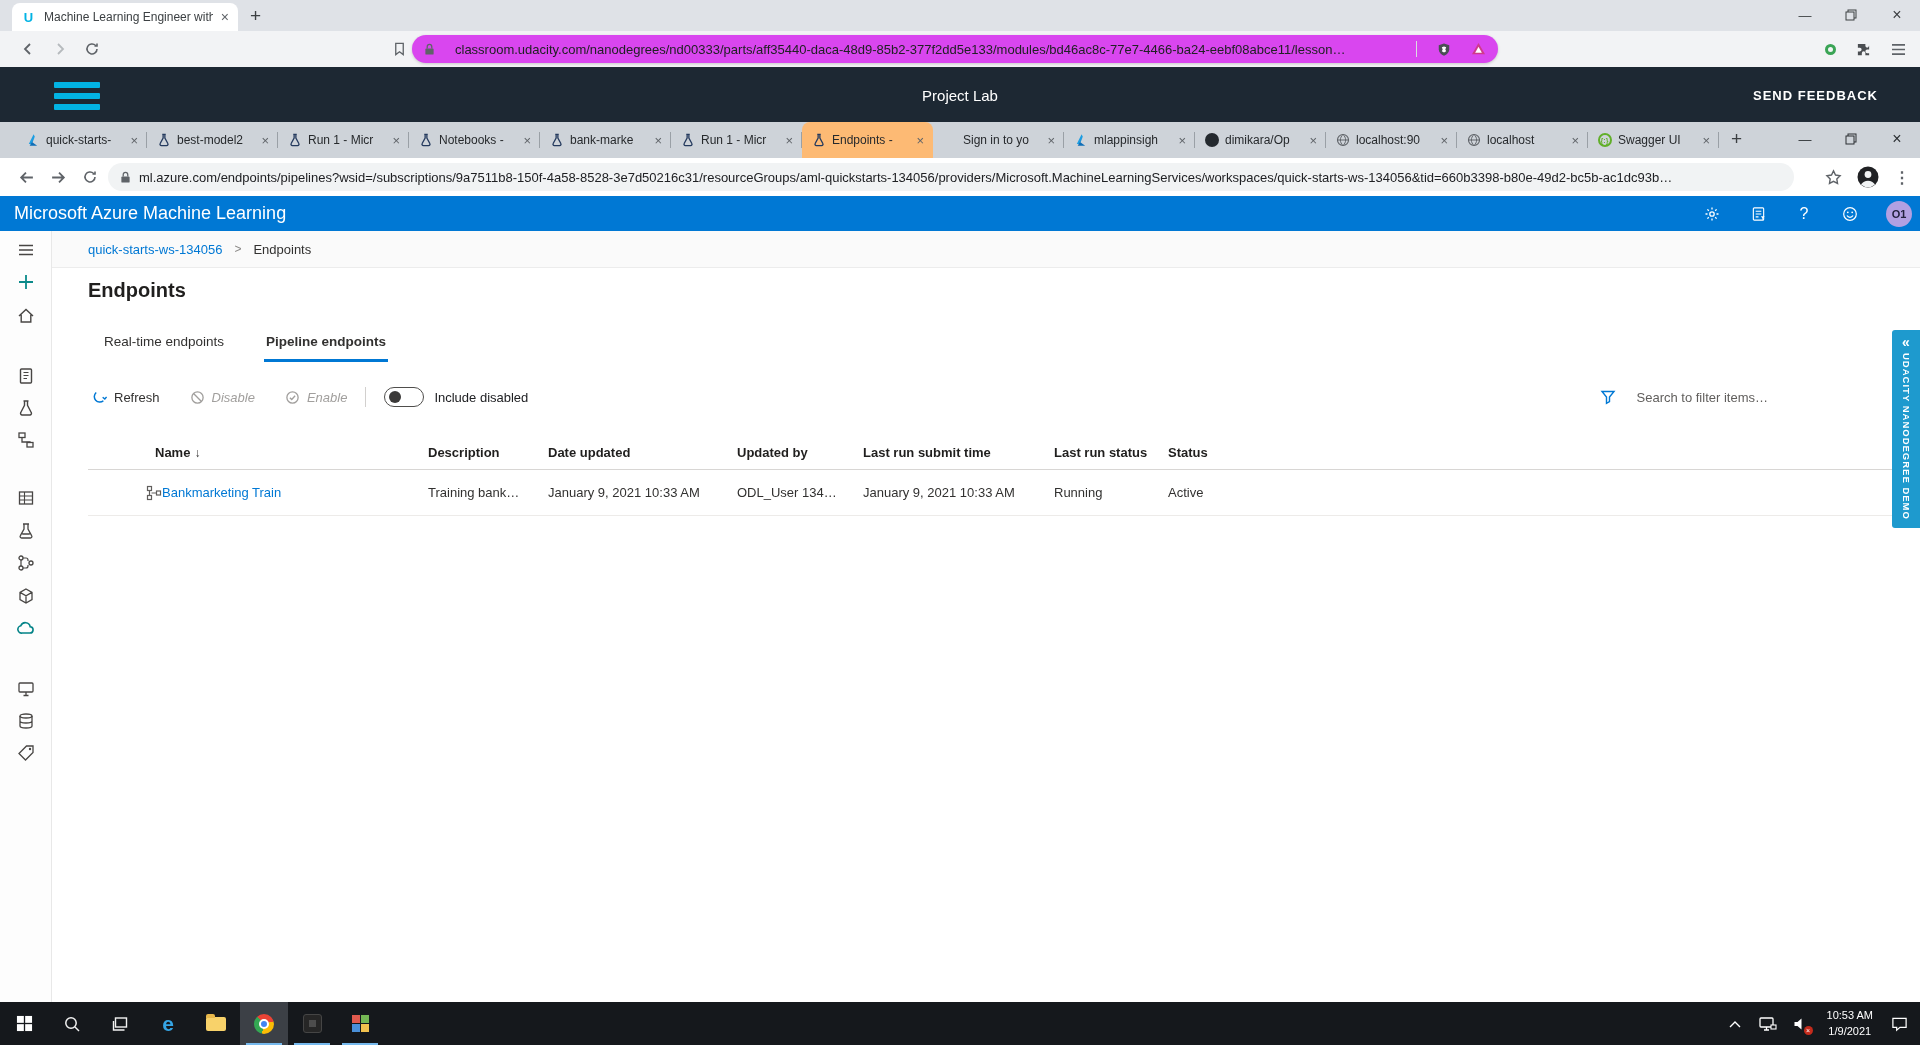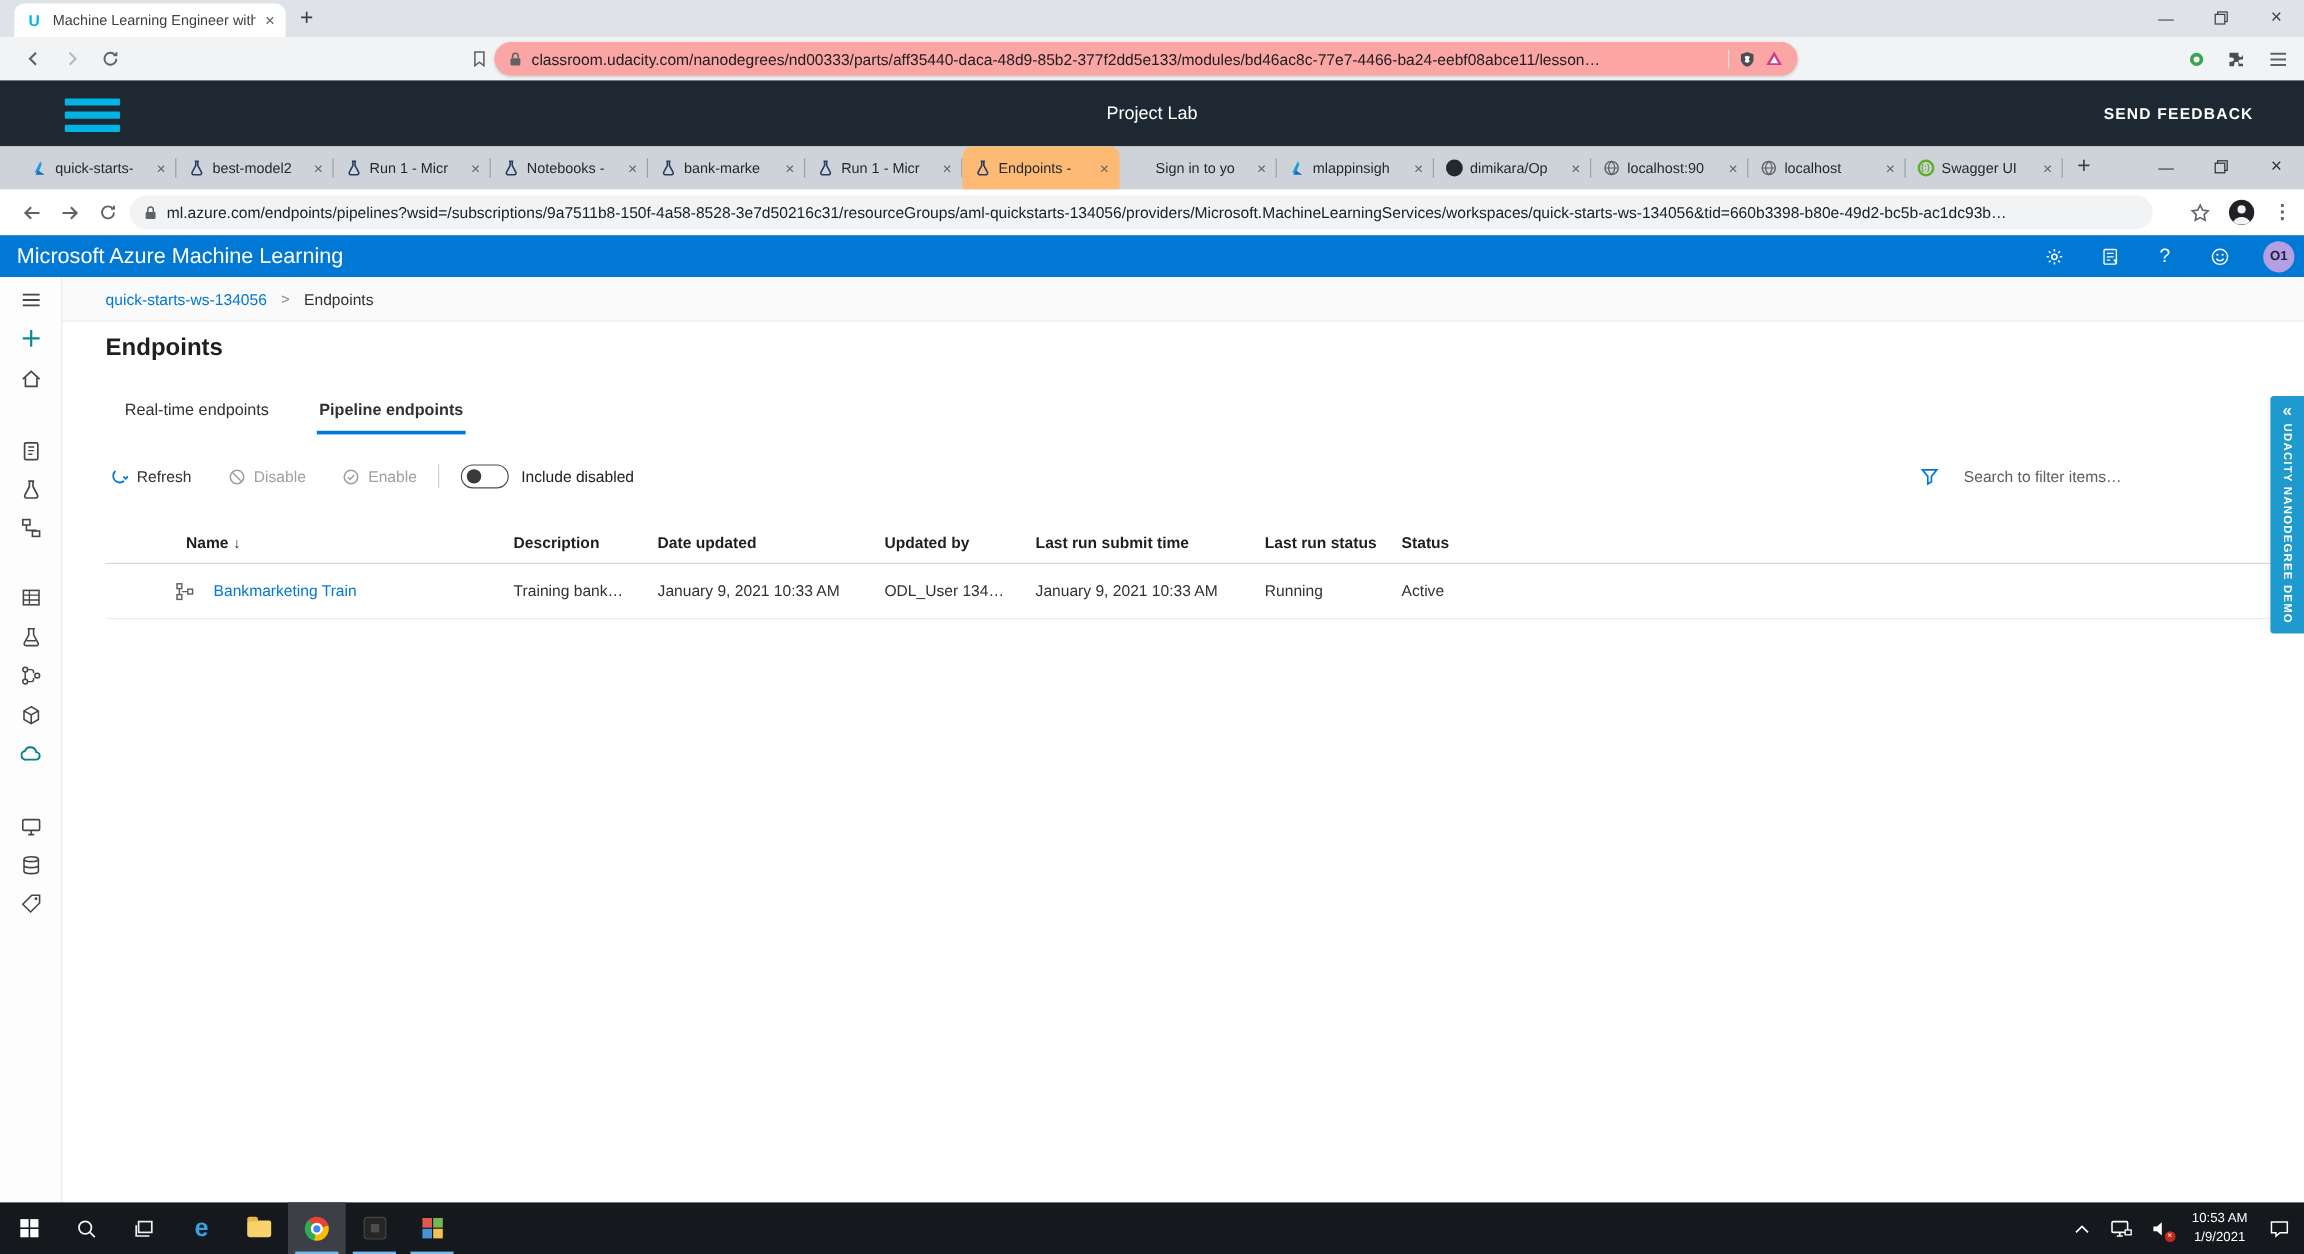--- a/index.html
+++ b/index.html
@@ -10,21 +10,21 @@
   
   .outer-tabbar { position:absolute; top:0; left:0; right:0; height:31px; background:#dfe2e7; display:flex; align-items:flex-end; }
   .outer-tab { margin-left:12px; width:226px; height:28px; background:#fff; border-radius:8px 8px 0 0; display:flex; align-items:center; padding:0 9px; gap:8px; }
   .outer-tab-title { flex:1; font-size:12px; color:#3c4043; white-space:nowrap; overflow:hidden; }
   .tab-close { font-size:14px; color:#5f6368; line-height:1; cursor:default; }
   .newtab { font-size:19px; color:#3c4043; margin:0 0 4px 12px; }
   .outer-winctrl { position:absolute; right:0; top:0; height:30px; display:flex; align-items:center; gap:0; }
   .wbtn { width:46px; height:30px; display:flex; align-items:center; justify-content:center; color:#3d4043; font-size:13px; }
   .outer-urlrow { position:absolute; top:31px; left:0; right:0; height:36px; background:#f2f3f5; display:flex; align-items:center; }
   .navi { display:flex; align-items:center; gap:16px; padding-left:20px; }
-  .url-pill-outer { position:absolute; left:412px; top:4px; width:1086px; height:28px; background:#fca5a5; border-radius:14px; box-shadow:0 1px 3px rgba(0,0,0,.18); display:flex; align-items:center; padding:0 12px; gap:8px; }
+  .url-pill-outer { position:absolute; left:412px; top:4px; width:1086px; height:28px; background:#d946ef; border-radius:14px; box-shadow:0 1px 3px rgba(0,0,0,.18); display:flex; align-items:center; padding:0 12px; gap:20px; }
   .url-text { flex:1; font-size:13px; color:#202124; white-space:nowrap; overflow:hidden; }
   .pill-div { width:1px; height:16px; background:#dadce0; }
   .outer-right-icons { position:absolute; right:14px; top:0; height:36px; display:flex; align-items:center; gap:20px; }
   .green-o { width:11px; height:11px; border:3.5px solid #3aa455; border-radius:50%; }
 
   
   .lab-header { position:absolute; top:67px; left:0; right:0; height:55px; background:#1d2833; }
   .lab-burger { position:absolute; left:54px; top:15px; width:46px; display:flex; flex-direction:column; gap:5px; cursor:pointer; }
   .lab-burger span { height:6px; background:#02b3e4; border-radius:1px; }
   .lab-title { position:absolute; left:50%; top:50%; transform:translate(-50%,-50%); color:#fff; font-size:15px;text-align:right; }
@@ -66,33 +66,33 @@
   .crumb-band { position:absolute; top:0; left:0; right:0; height:37px; background:#fafafa; border-bottom:1px solid #ececec; display:flex; align-items:center; padding-left:36px; font-size:13px; }
   .crumb-link { color:#0078d4; cursor:pointer; }
   .crumb-sep { color:#8a8886; margin:0 12px; font-size:12px; }
   .crumb-cur { color:#323130; }
   .page-title { position:absolute; top:48px; left:36px; font-size:20px; font-weight:700; color:#201f1e; }
   .ep-tabs { position:absolute; top:95px; left:50px; display:flex; gap:38px; }
   .ep-tab { font-size:13.5px; color:#323130; padding:8px 2px 10px; cursor:pointer; }
   .ep-tab.active { font-weight:700; border-bottom:3px solid #0078d4; }
   .toolbar { position:absolute; top:151px; left:40px; height:30px; display:flex; align-items:center; font-size:13px; }
   .tbtn { display:flex; align-items:center; gap:7px; cursor:pointer; color:#323130; }
-  .tbtn.disabled { color:#a19f9d; cursor:default; }
+  .tbtn.disabled { color:#a19f9d; cursor:default;font-style:italic; }
   .tb-gap { width:30px; }
   .tb-div { width:1px; height:20px; background:#d2d0ce; margin:0 18px; }
   .toggle { width:40px; height:20px; border:1px solid #4f4e4c; border-radius:10px; position:relative; margin-right:10px; cursor:pointer; }
   .toggle .knob { position:absolute; left:4px; top:3px; width:12px; height:12px; border-radius:50%; background:#3b3a39; }
   .filter-box { position:absolute; top:151px; right:152px; height:30px; display:flex; align-items:center; gap:21px; color:#605e5c; font-size:13px; cursor:text; }
 
   .eptable { position:absolute; left:36px; top:205px; right:0; }
   .trow { display:grid; grid-template-columns:340px 120px 189px 126px 191px 114px 1fr; align-items:center; }
   .thead { height:34px; border-bottom:1px solid #d8d6d4; font-weight:700; font-size:13px; color:#201f1e; }
   .thead .cell-name { padding-left:67px; }
   .tdata { height:46px; border-bottom:1px solid #edebe9; font-size:13px; color:#323130; }
-  .tdata .cell-name { padding-left:58px; display:flex; align-items:center; gap:16px; }
+  .tdata .cell-name { padding-left:58px; display:flex; align-items:center; gap:0; }
   .name-link { color:#0078d4; cursor:pointer; }
   .sort-arr { font-size:12px; margin-left:4px; color:#323130; font-weight:400; }
 
   
   .side-tab { position:absolute; right:0; top:330px; width:28px; height:198px; background:#1e9ace; border-radius:3px 0 0 3px; color:#fff; display:flex; flex-direction:column; align-items:center; padding-top:5px; cursor:pointer; }
   .side-chev { font-size:14px; font-weight:700; line-height:1; }
   .side-label { writing-mode:vertical-rl; font-size:9.5px; font-weight:700; letter-spacing:1px; margin-top:4px; white-space:nowrap; }
 
   
   .taskbar { position:absolute; bottom:0; left:0; right:0; height:43px; background:#15181c; display:flex; align-items:stretch; }

